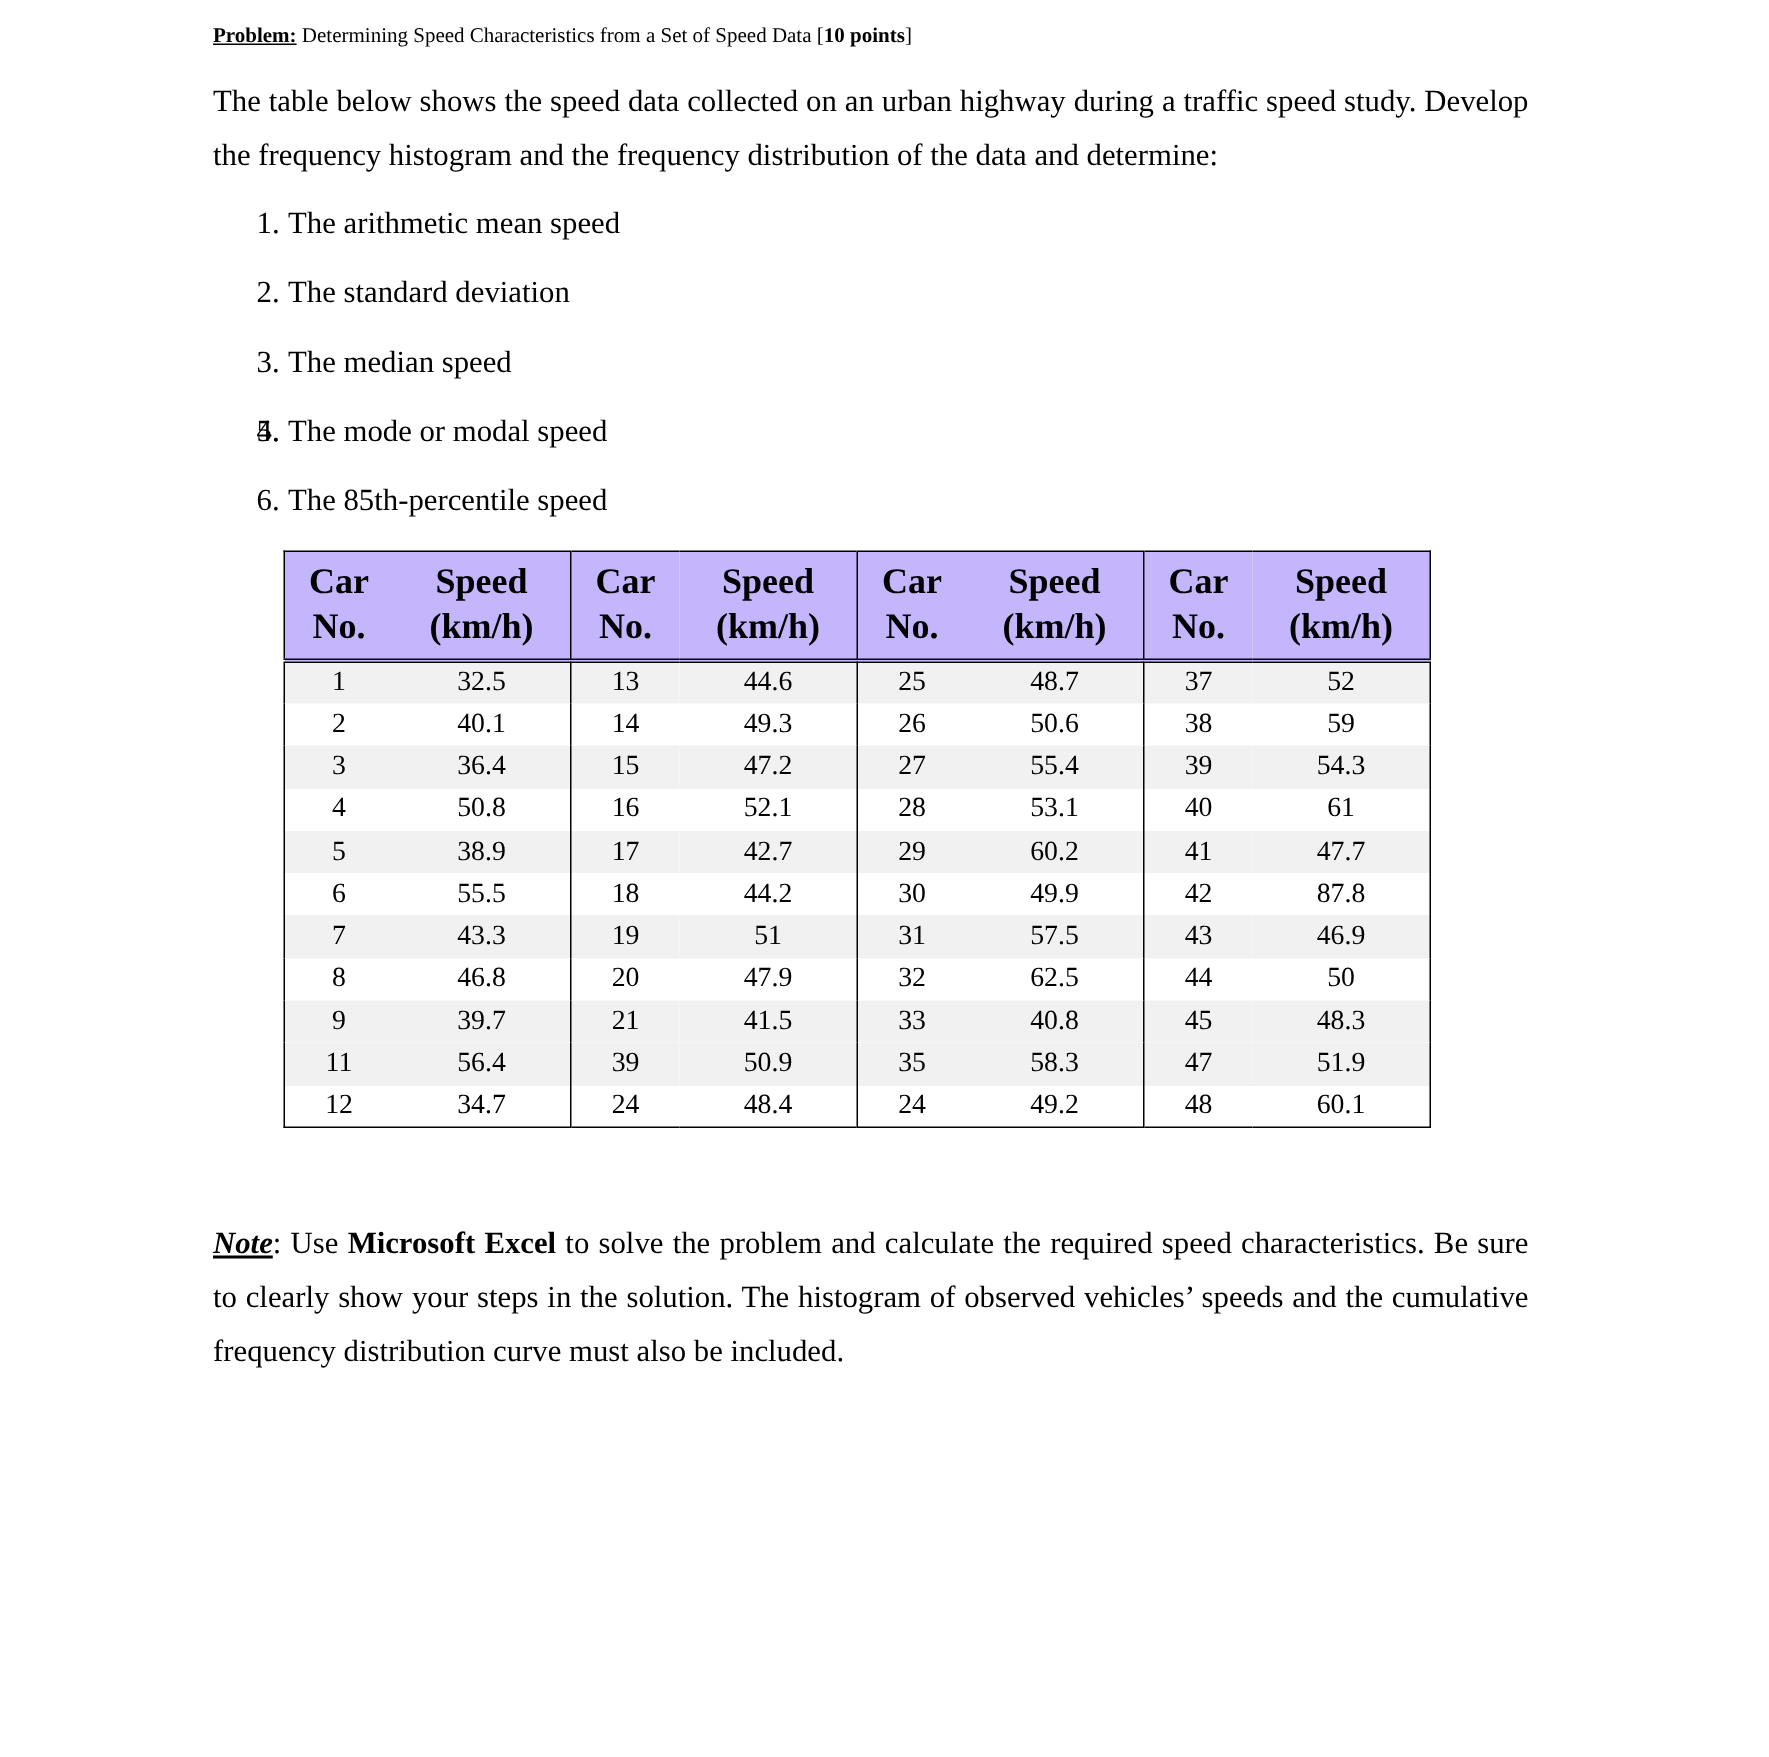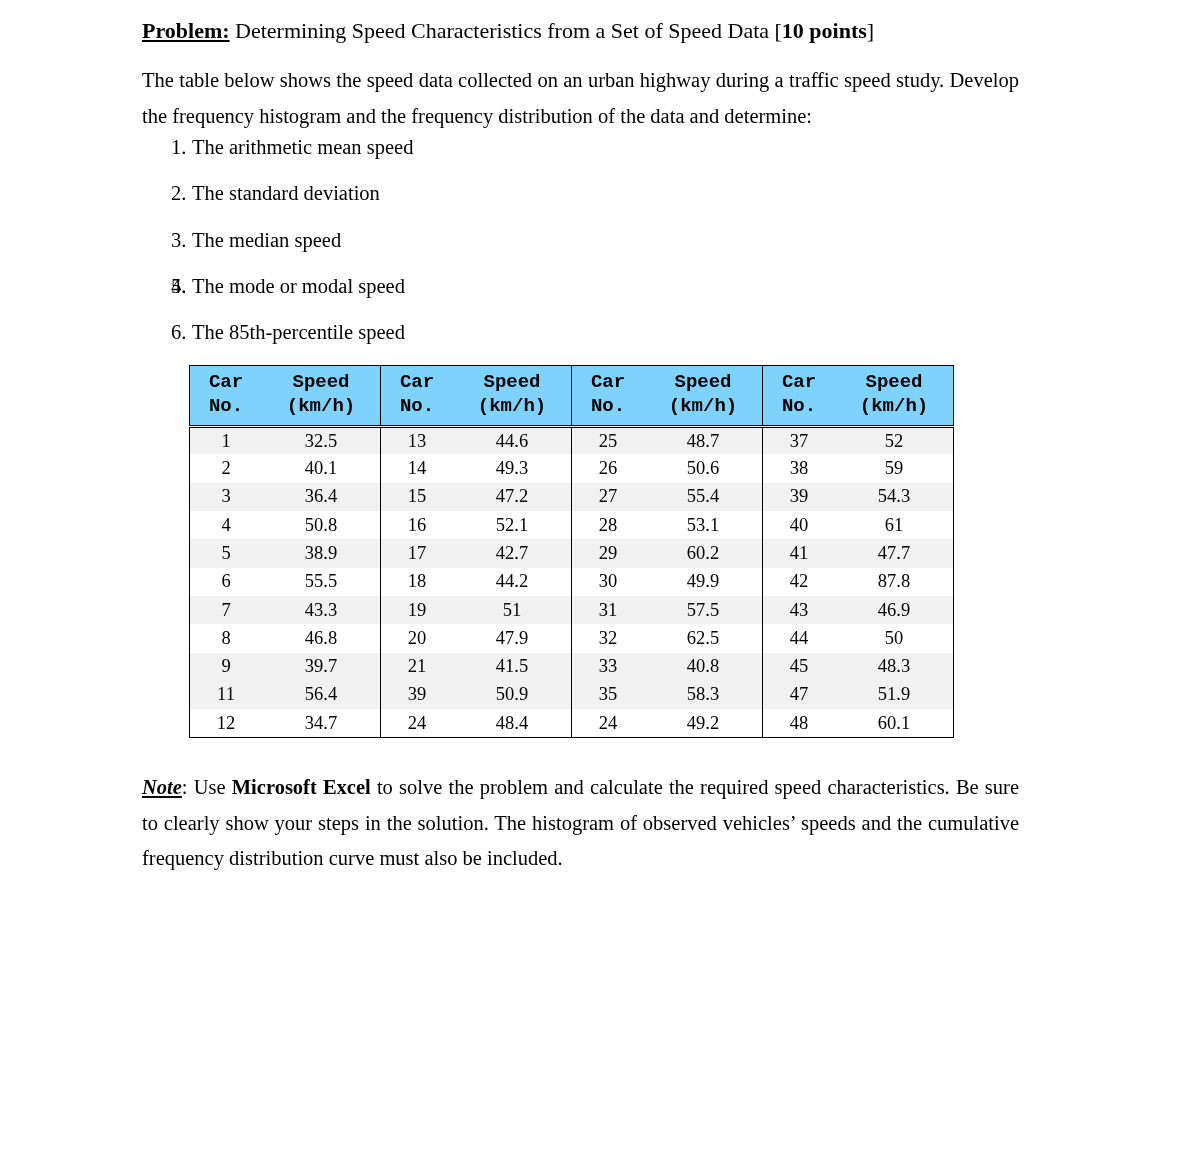--- a/index.html
+++ b/index.html
@@ -18,21 +18,21 @@
   .page {
     position: relative;
     width: 1179px;
     height: 1171px;
     box-sizing: border-box;
     padding: 14px 160px 0 142px;
   }
 
   
   .problem-line {
-    font-size: 22px;
+    font-size: 14px;
     line-height: 1.5;
     text-align: left;
     margin: 0 0 16px 0;
     white-space: nowrap;
   }
   .problem-label {
     font-weight: bold;
     text-decoration: underline;
   }
   .points {
@@ -41,20 +41,21 @@
 
   
   .para {
     font-size: 20.5px;
     line-height: 1.74;
     text-align: justify;
     text-justify: inter-word;
     margin: 0;
   }
   .intro {
+    margin-bottom: 14px;
   }
 
   
   ol.task-list {
     margin: 0 0 0 0;
     padding: 0;
     list-style: none;
     font-size: 20.5px;
   }
   ol.task-list li {
@@ -84,26 +85,25 @@
     font-size: 18.5px;
   }
   table.speed-table th,
   table.speed-table td {
     text-align: center;
     padding: 0;
     border: none;
   }
   table.speed-table thead th {
     font-weight: bold;
-    font-size: 19px;
+    font-size: 24px;
     line-height: 1.25;
     padding: 5px 0 6px 0;
     vertical-align: top;
-    background: #7dd3fc;
-    font-family: Liberation Mono, monospace;
+    background: #c4b5fd;
   }
   table.speed-table thead tr th.grp-div {
     border-left: 1.6px solid #000;
   }
   table.speed-table thead {
     border-bottom: 3px double #000;
   }
   table.speed-table tbody tr {
     height: 28.3px;
   }
@@ -111,21 +111,21 @@
     background: #f1f1f1;
   }
   table.speed-table tbody td.grp-div {
     border-left: 1.6px solid #000;
   }
   .col-car  { width: 72px; }
   .col-spd  { width: 118px; }
 
   
   .note-block {
-    margin-top: 32px;
+    margin-top: 60px;
   }
   .note-label {
     font-weight: bold;
     font-style: italic;
     text-decoration: underline;
   }
   .brand {
     font-weight: bold;
   }
 </style>

